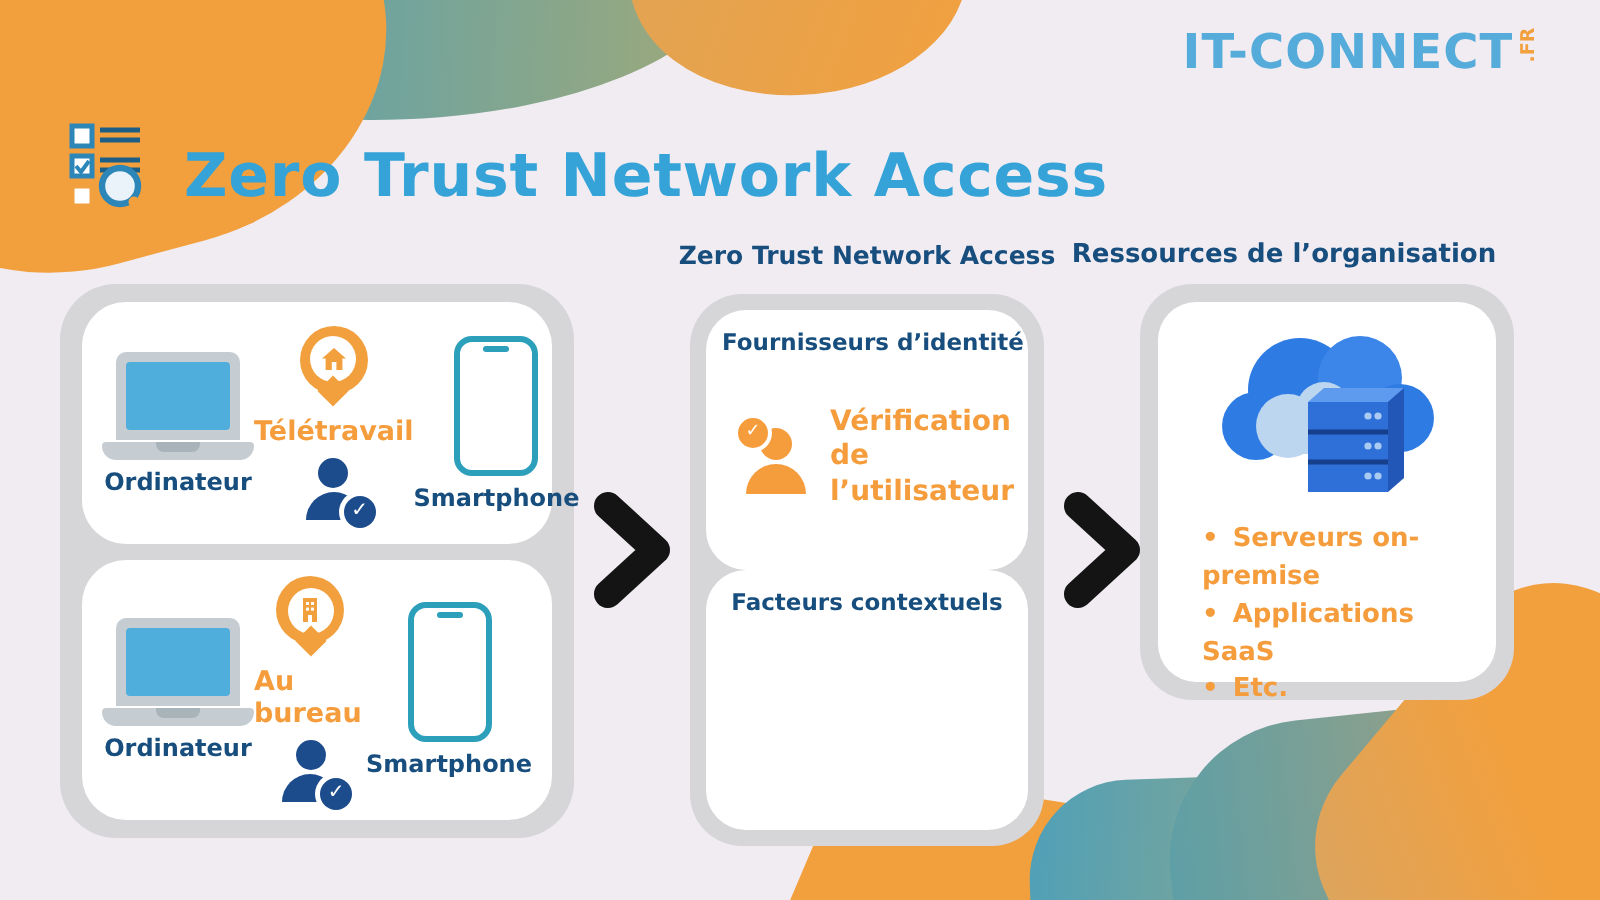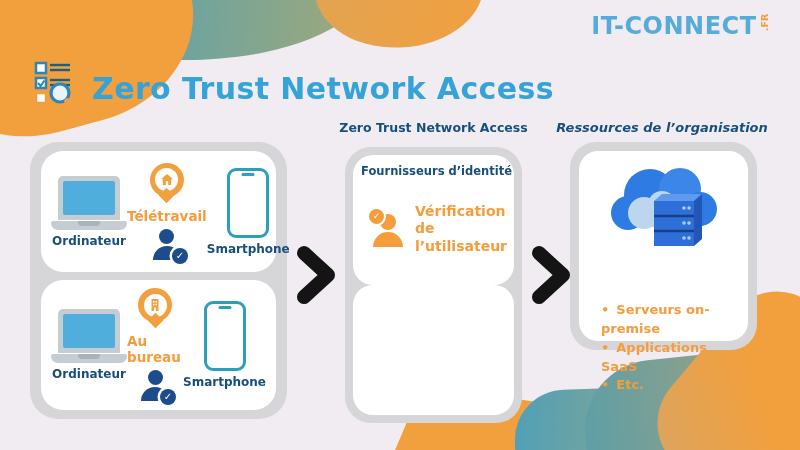--- a/index.html
+++ b/index.html
@@ -31,21 +31,21 @@
   .logo-text{font-size:24px;font-weight:bold;color:#55ABD9;letter-spacing:0.5px;}
   .logo-suffix{display:inline-block;transform:rotate(-90deg) translate(1px,-1px);
     font-size:9.5px;font-weight:bold;color:#F2A03E;vertical-align:top;margin-top:6px;}
   .title-row{position:absolute;left:34px;top:60px;display:flex;align-items:center;gap:14px;z-index:5;}
   .page-title{font-size:30px;font-weight:800;color:#35A3D7;letter-spacing:0.4px;}
   
   .col-heading{position:absolute;top:120px;font-size:13px;font-weight:bold;color:#174E7E;
     text-align:center;z-index:4;white-space:nowrap;}
   .h-devices{left:30px;width:257px;}
   .h-ztna{left:335px;width:197px;font-size:12.5px;}
-  .h-res{left:552px;width:220px;font-style:italic;}
+  .h-res{left:532px;width:220px;}
   
   .panel{position:absolute;background:#D6D5D8;box-sizing:border-box;z-index:3;}
   .panel-devices{left:30px;top:142px;width:257px;height:277px;border-radius:28px;
     padding:9px 11px;display:flex;flex-direction:column;gap:8px;}
   .device-card{background:#fff;border-radius:22px;flex:1;display:flex;align-items:center;
     justify-content:space-between;padding:8px 10px;box-sizing:border-box;}
   .dev-col{display:flex;flex-direction:column;align-items:center;gap:4px;}
   .dev-label{font-size:12px;font-weight:bold;color:#174E7E;}
   
   .laptop{width:76px;display:flex;flex-direction:column;align-items:center;}
@@ -101,21 +101,21 @@
   .lapcheck{width:42px;flex:none;display:flex;flex-direction:column;align-items:center;}
   .lap-scr{width:34px;height:25px;border:2.5px solid #F59D3C;border-radius:4px;
     display:flex;align-items:center;justify-content:center;box-sizing:border-box;}
   .lap-chk{width:14px;height:14px;border-radius:50%;background:#F59D3C;color:#fff;
     font-size:9px;line-height:14px;text-align:center;font-weight:bold;}
   .lap-chk::after{content:"✓";}
   .lap-base{width:42px;height:4px;background:#F59D3C;border-radius:2px;margin-top:2px;}
   
   .panel-res{left:570px;top:142px;width:187px;height:208px;border-radius:26px;padding:9px;}
   .res-card{background:#fff;border-radius:19px;width:100%;height:100%;box-sizing:border-box;
-    padding:8px 8px 4px;display:flex;flex-direction:column;align-items:center;gap:40px;}
+    padding:8px 8px 4px;display:flex;flex-direction:column;align-items:center;}
   .res-list{list-style:none;margin:2px 0 0;padding:0;align-self:flex-start;padding-left:14px;}
   .res-list li{font-size:13px;font-weight:bold;color:#F59D3C;line-height:1.45;}
   .res-list li::before{content:"•";margin-right:7px;}
 </style>
 </head>
 <body>
 
 <div class="stage">
 
   <div class="blob blob-t-teal"></div>
@@ -252,20 +252,21 @@
           <div class="o-head"></div>
             <div class="o-body"></div>
           <div class="o-badge"></div>
         </div>
         <div class="ztna-detail">Vérification de l’utilisateur</div>
       </div>
     </div>
 
 
     <div class="ztna-card">
+      <div class="ztna-title">Facteurs contextuels</div>
     </div>
   </div>
 
   <div class="panel panel-res">
     <div class="res-card">
       <span>
         <svg width="128" height="96" viewBox="0 0 128 96">
           <circle cx="50" cy="36" r="26" fill="#2E7BE4"></circle>
           <circle cx="80" cy="30" r="21" fill="#3B86E8"></circle>
           <circle cx="100" cy="50" r="17" fill="#2E7BE4"></circle>

